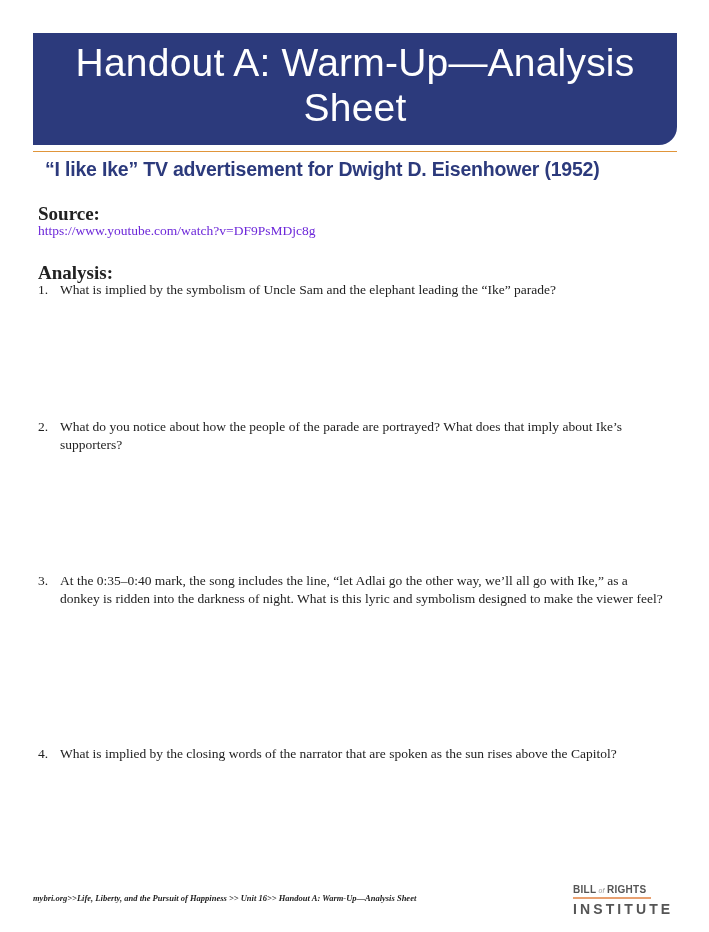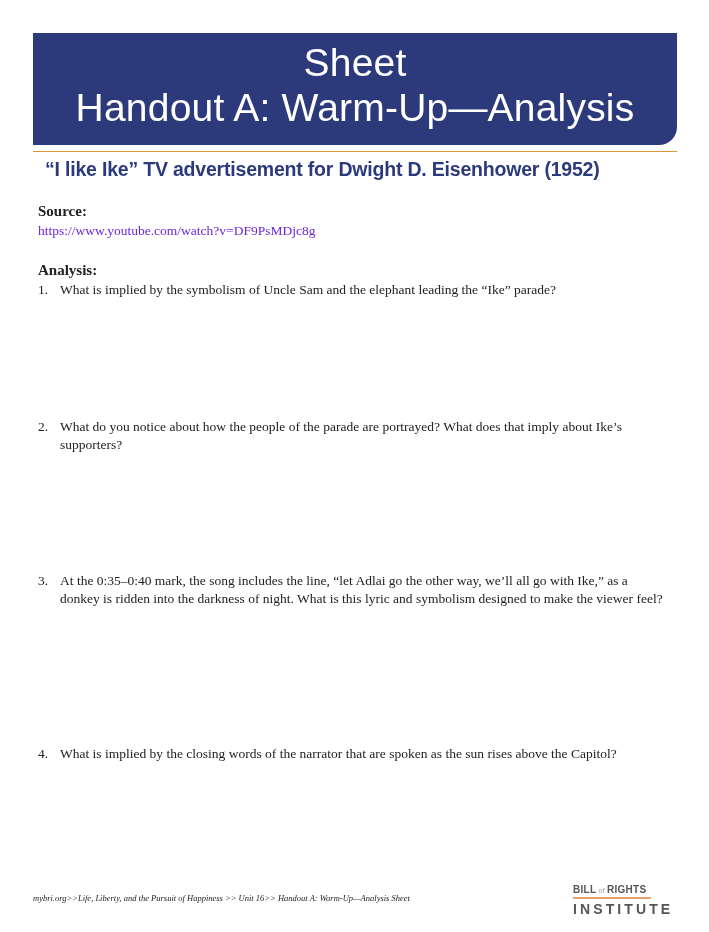--- a/index.html
+++ b/index.html
@@ -17,47 +17,47 @@
     }
     .rule {
       position: absolute; left: 33px; top: 151px; width: 644px; height: 1px; background: #e0953a;
     }
     .subtitle {
       position: absolute; left: 38px; top: 158px;
       font-family: "Liberation Sans", "DejaVu Sans", sans-serif;
       font-size: 19.5px; font-weight: bold; color: #2c3a7c; letter-spacing: -0.2px; margin-left: 7px;
     }
     .label {
-      position: absolute; left: 38px; font-weight: bold; font-size: 15px; color: #222;
+      position: absolute; left: 38px; font-weight: bold; font-size: 19px; color: #222;
     }
     .source-url { position: absolute; left: 38px; top: 223px; font-size: 13.5px; color: #6d28d9; }
     .question {
       position: absolute; left: 38px; width: 630px; font-size: 13.5px; line-height: 18px; color: #222;
       display: flex;
     }
     .q-num { width: 22px; flex: none; }
     .q-text { flex: 1; font-family: Liberation Serif, serif; }
     .footer-text {
-      position: absolute; left: 33px; top: 893px; font-size: 8.5px; font-style: italic; color: #222;
+      position: absolute; left: 33px; top: 893px; font-size: 8.5px; font-style: italic; color: #222; font-weight: bold;
     }
     .logo {
       position: absolute; left: 573px; top: 884px; width: 78px;
       font-family: "Liberation Sans", "DejaVu Sans", sans-serif; font-weight: bold; color: #555;
     }
     .logo-top { font-size: 10px; letter-spacing: 0.3px; white-space: nowrap; }
     .logo-of { font-style: italic; font-weight: normal; font-size: 7px; color: #999; margin: 0 2px; }
     .logo-bar { height: 2px; background: #e8a070; margin: 2px 0 2px 0; }
     .logo-bottom { font-size: 14px; letter-spacing: 3.1px; }
   </style>
 </head>
 <body>
 
 <div class="banner">
+  <div>Handout A: Warm-Up—Analysis</div>
   <div>Sheet</div>
-  <div>Handout A: Warm-Up—Analysis</div>
 </div>
 <div class="rule"></div>
 
 <div class="subtitle">“I like Ike” TV advertisement for Dwight D. Eisenhower (1952)</div>
 
 <div class="label" style="top:203px;">Source:</div>
 <div class="source-url">https://www.youtube.com/watch?v=DF9PsMDjc8g</div>
 
 <div class="label" style="top:262px;">Analysis:</div>
 

